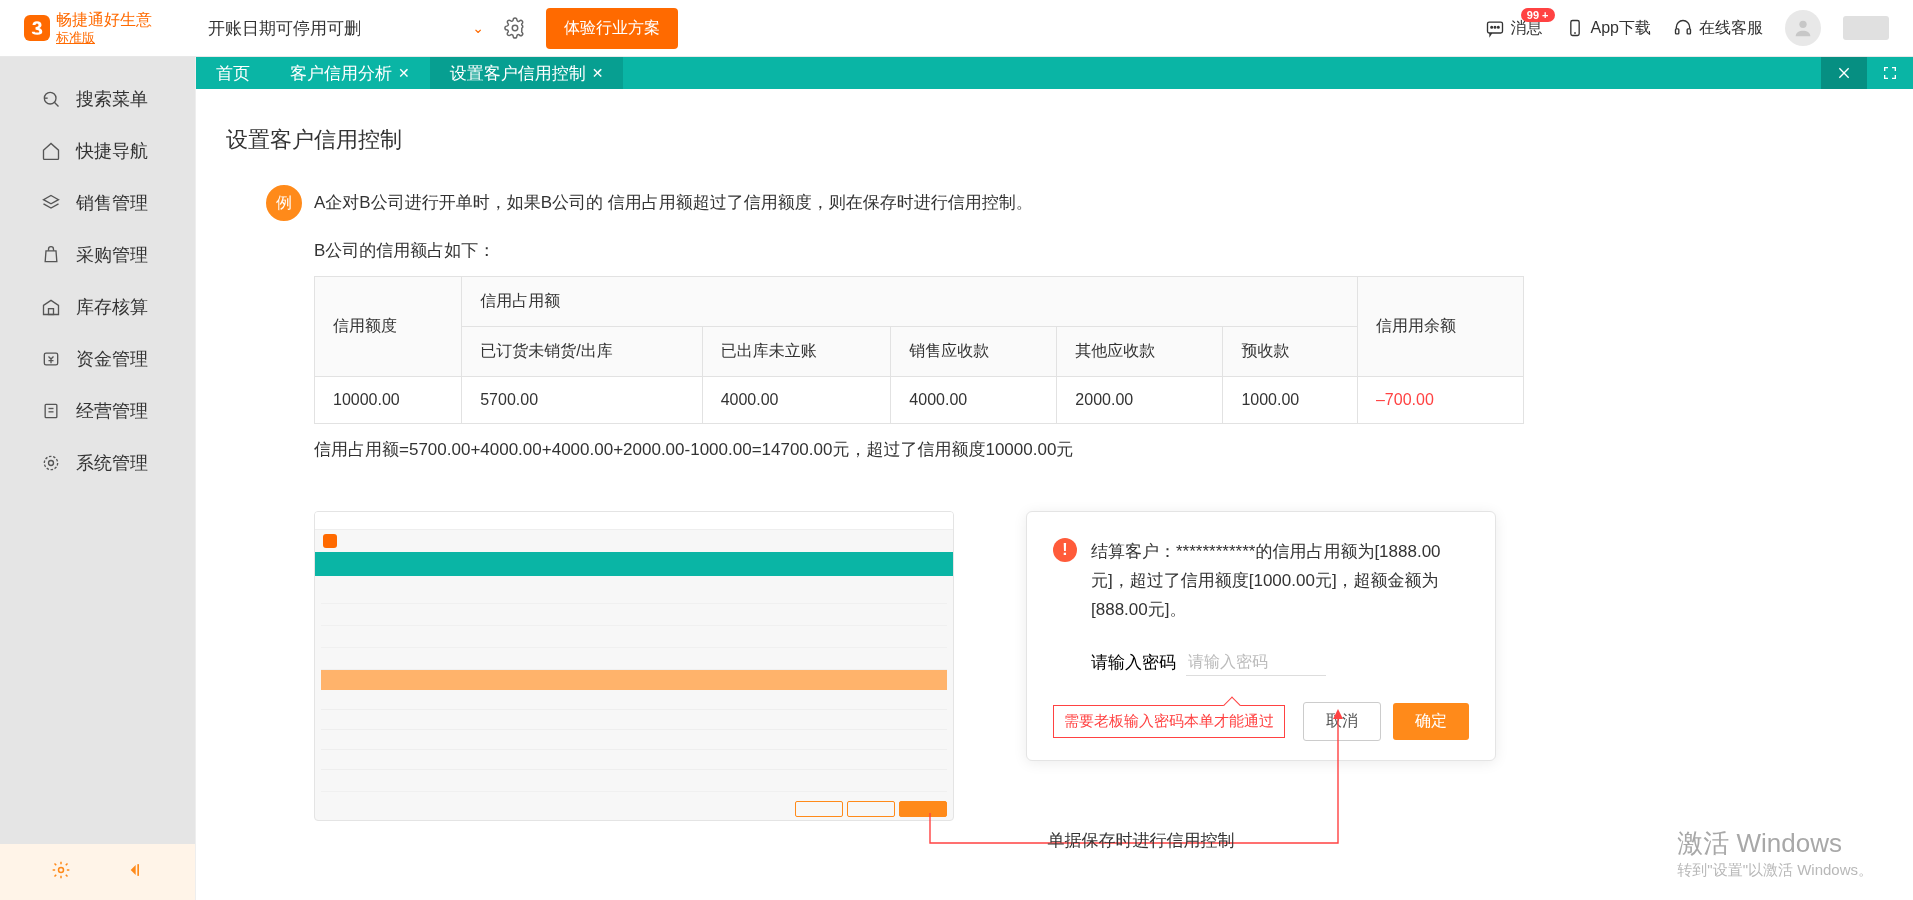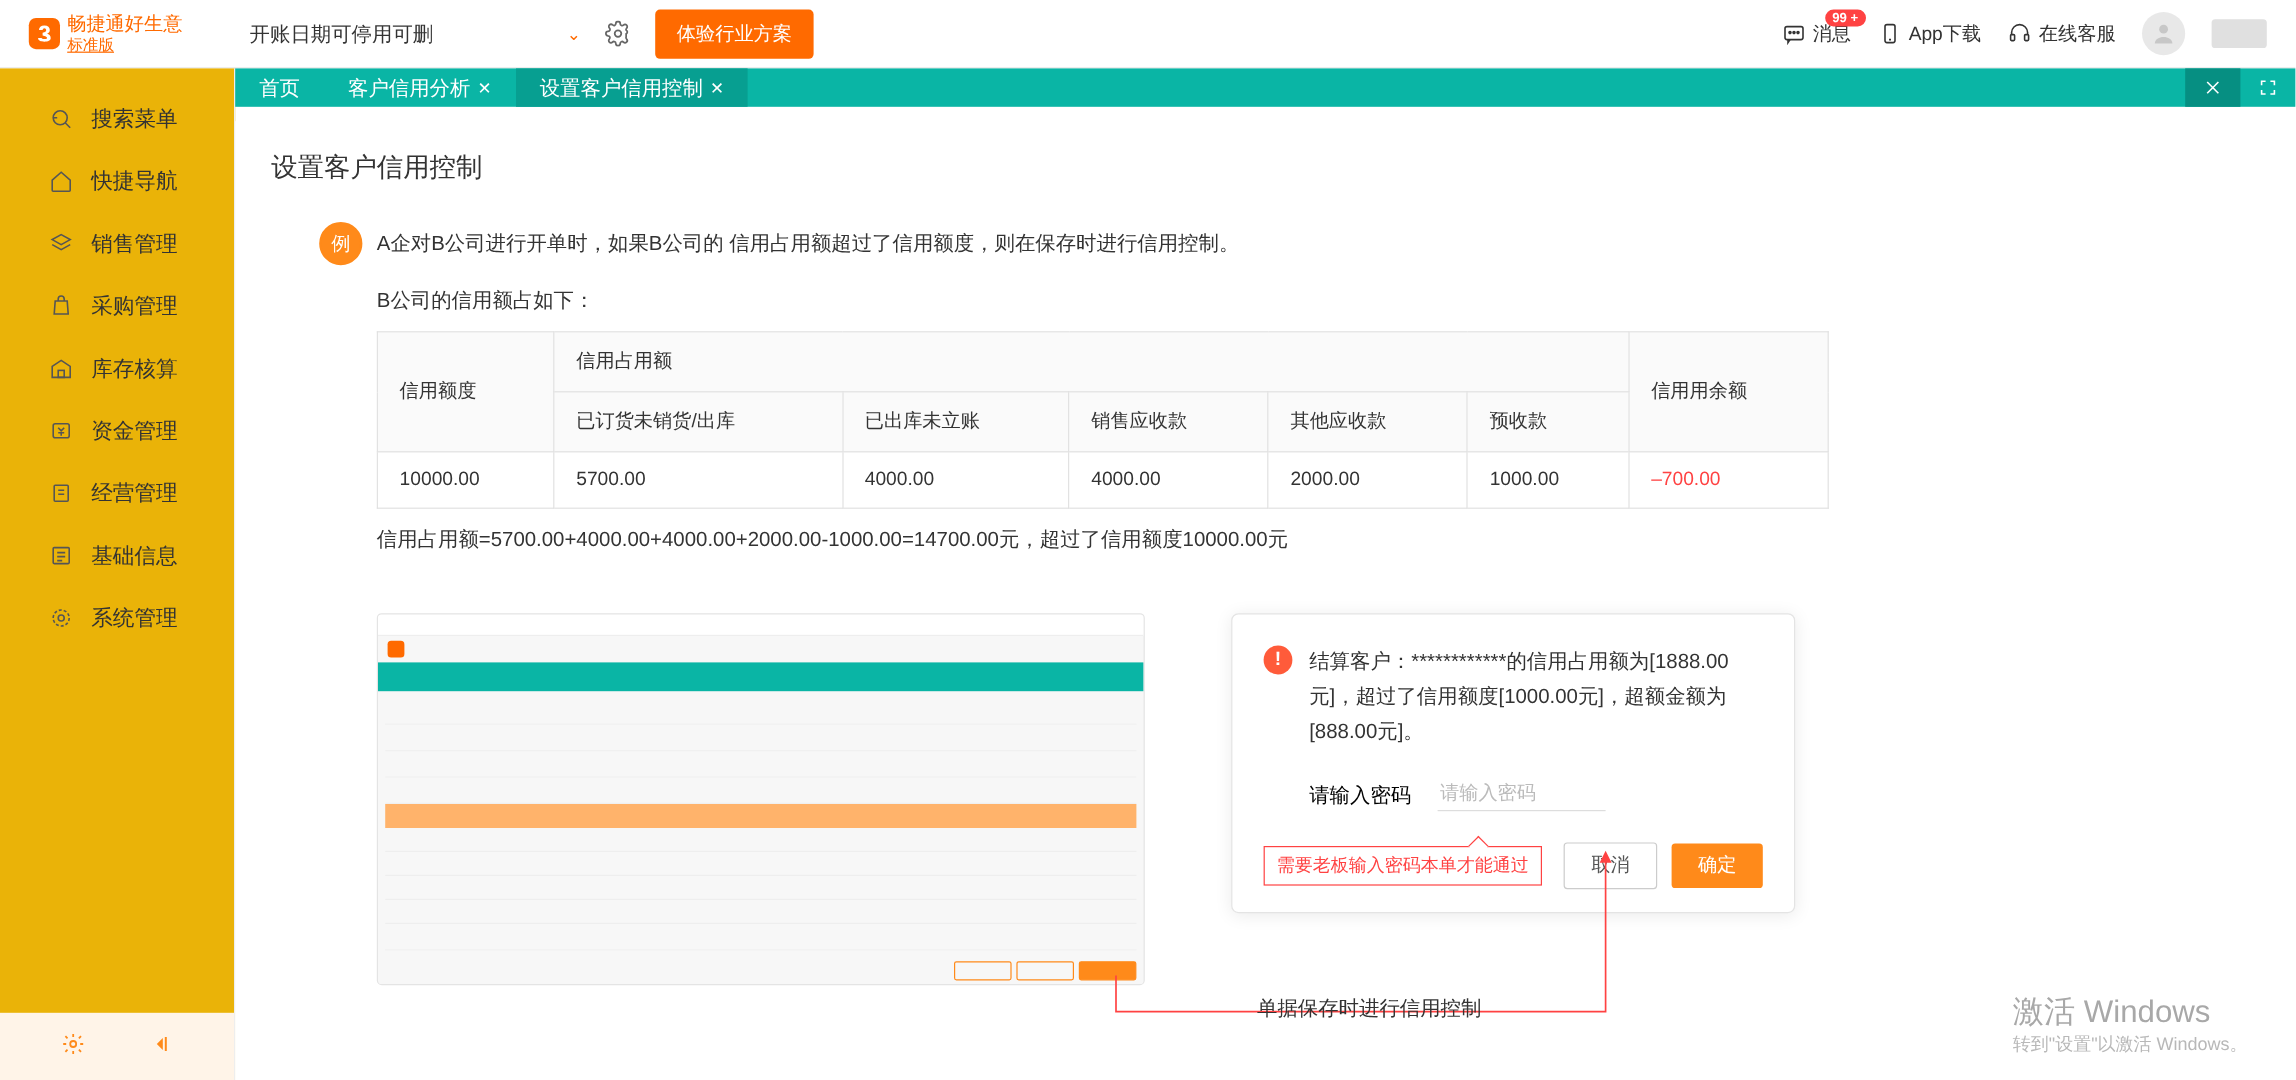--- a/index.html
+++ b/index.html
@@ -17,21 +17,21 @@
 .gear-btn { margin: 0 8px; color: #666; display: flex; align-items: center; cursor: pointer; }
 .experience-btn { background: #ff6a00; color: #fff; padding: 10px 18px; border-radius: 4px; border: none; font-size: 16px; cursor: pointer; margin-left: 12px; }
 .header-spacer { flex: 1; }
 .header-actions { display: flex; align-items: center; gap: 22px; padding-right: 24px; }
 .header-action { display: flex; align-items: center; gap: 6px; color: #333; font-size: 16px; cursor: pointer; position: relative; }
 .badge { position: absolute; top: -10px; right: -12px; background: #ff4242; color: #fff; font-size: 11px; padding: 1px 6px; border-radius: 10px; font-weight: 600; }
 .avatar { width: 36px; height: 36px; border-radius: 50%; background: #e8e8e8; display: flex; align-items: center; justify-content: center; }
 .avatar-rect { width: 46px; height: 24px; background: #e0e0e0; border-radius: 3px; }
 
 
-.sidebar { position: absolute; left: 0; top: 57px; bottom: 0; width: 196px; background: #eab308; border-right: 1px solid #eee; display: flex; flex-direction: column; }
+.sidebar { position: absolute; left: 0; top: 57px; bottom: 0; width: 196px; background: #e5e5e5; border-right: 1px solid #eee; display: flex; flex-direction: column; }
 .sidebar-items { flex: 1; padding-top: 16px; }
 .sidebar-item { display: flex; align-items: center; gap: 14px; padding: 14px 0 14px 40px; color: #333; font-size: 18px; cursor: pointer; }
 .sidebar-item .icn { width: 22px; height: 22px; display: flex; align-items: center; justify-content: center; color: #555; }
 .sidebar-footer { height: 56px; background: #fff4e8; display: flex; align-items: center; justify-content: space-around; padding: 0 24px; }
 .sidebar-footer .icn { color: #ff8a1a; cursor: pointer; }
 
 
 .tabbar { position: absolute; left: 196px; top: 57px; right: 0; height: 32px; background: #0ab5a5; display: flex; align-items: stretch; }
 .tab { padding: 0 20px; display: flex; align-items: center; color: #fff; font-size: 17px; cursor: pointer; gap: 6px; }
 .tab.active { background: #079f91; }
@@ -72,21 +72,21 @@
 .mini-table-head { height: 20px; background: #ffb36b; }
 .mini-table-row { height: 20px; border-bottom: 1px solid #eee; }
 .mini-footer { height: 22px; display: flex; justify-content: flex-end; gap: 4px; padding: 3px 6px; }
 .mini-btn { width: 48px; height: 16px; border: 1px solid #ff8a1a; border-radius: 2px; font-size: 8px; }
 .mini-btn.solid { background: #ff8a1a; }
 
 
 .dlg-row1 { display: flex; gap: 14px; }
 .dlg-warn { width: 24px; height: 24px; background: #ff5b3a; border-radius: 50%; color: #fff; display: flex; align-items: center; justify-content: center; font-weight: 700; flex-shrink: 0; font-size: 16px; }
 .dlg-msg { font-size: 17px; color: #333; line-height: 1.7; }
-.dlg-pw-row { display: flex; align-items: center; gap: 22px; margin-top: 24px; padding-left: 38px; font-size: 17px; }
+.dlg-pw-row { display: flex; align-items: center; gap: 10px; margin-top: 24px; padding-left: 38px; font-size: 17px; }
 .dlg-pw-row input { border: none; border-bottom: 1px solid #ddd; padding: 4px 2px; font-size: 16px; width: 140px; outline: none; }
 .dlg-pw-row input::placeholder { color: #bbb; }
 .dlg-btns { display: flex; justify-content: flex-end; gap: 12px; margin-top: 26px; align-items: center; }
 .dlg-hint { border: 1px solid #ff4242; color: #ff4242; padding: 6px 10px; font-size: 15px; margin-right: auto; position: relative; }
 .dlg-hint::after { content: ""; position: absolute; top: -7px; right: 46px; width: 11px; height: 11px; background: #fff; border-top: 1px solid #ff4242; border-left: 1px solid #ff4242; transform: rotate(45deg); }
 .btn-cancel { border: 1px solid #ccc; background: #fff; color: #555; padding: 8px 22px; border-radius: 3px; font-size: 16px; cursor: pointer; }
 .btn-ok { border: none; background: #ff8a1a; color: #fff; padding: 8px 22px; border-radius: 3px; font-size: 16px; cursor: pointer; }
 
 .arrow-label { position: absolute; left: 660px; top: 318px; width: 430px; text-align: center; font-size: 17px; color: #333; }
 .arrow-svg { position: absolute; left: 662px; top: 182px; pointer-events: none; }
@@ -222,31 +222,20 @@
     </div>
     <div class="sidebar-item">
       <span class="icn">
           <svg width="20" height="20" viewBox="0 0 24 24" fill="none" stroke="#555" stroke-width="1.6">
             <rect x="5" y="4" width="14" height="16" rx="1"></rect>
             <line x1="9" y1="9" x2="15" y2="9"></line>
             <line x1="9" y1="13" x2="15" y2="13"></line>
           </svg>
         </span>
       <span>经营管理</span>
-    </div>
-    <div class="sidebar-item">
-      <span class="icn">
-          <svg width="20" height="20" viewBox="0 0 24 24" fill="none" stroke="#555" stroke-width="1.6">
-            <rect x="4" y="4" width="16" height="16" rx="1"></rect>
-            <line x1="8" y1="9" x2="16" y2="9"></line>
-            <line x1="8" y1="13" x2="16" y2="13"></line>
-            <line x1="8" y1="17" x2="13" y2="17"></line>
-          </svg>
-        </span>
-      <span>基础信息</span>
     </div>
     <div class="sidebar-item">
       <span class="icn">
           <svg width="20" height="20" viewBox="0 0 24 24" fill="none" stroke="#555" stroke-width="1.6">
             <circle cx="12" cy="12" r="8" stroke-dasharray="3 2"></circle>
             <circle cx="12" cy="12" r="3"></circle>
           </svg>
         </span>
       <span>系统管理</span>
     </div>

